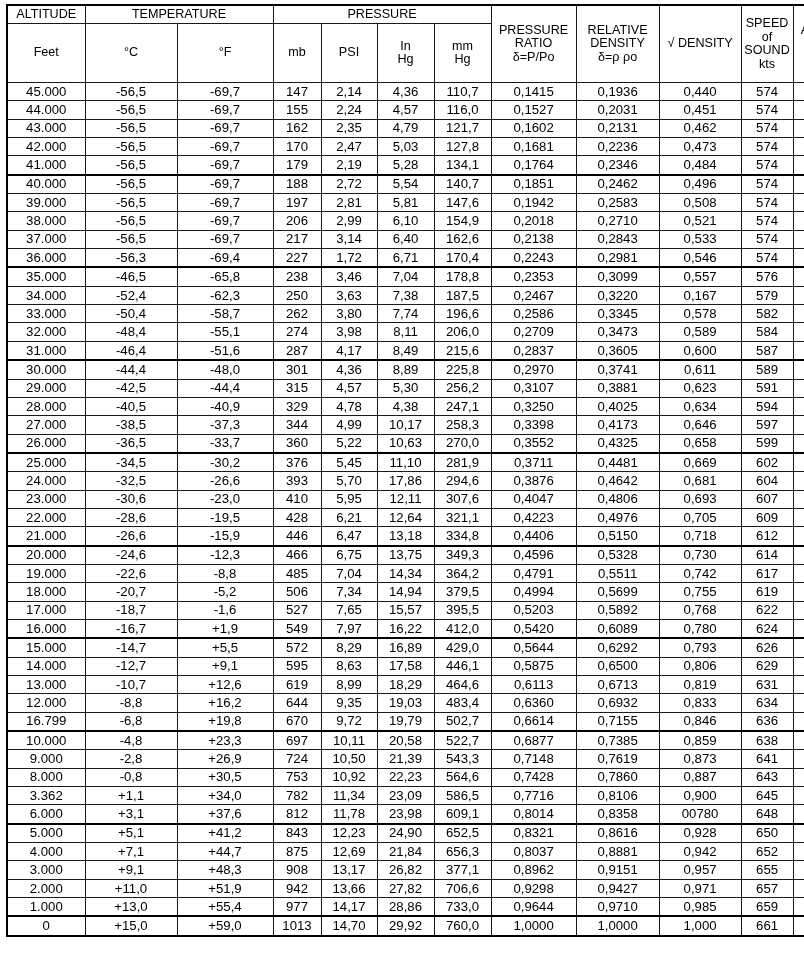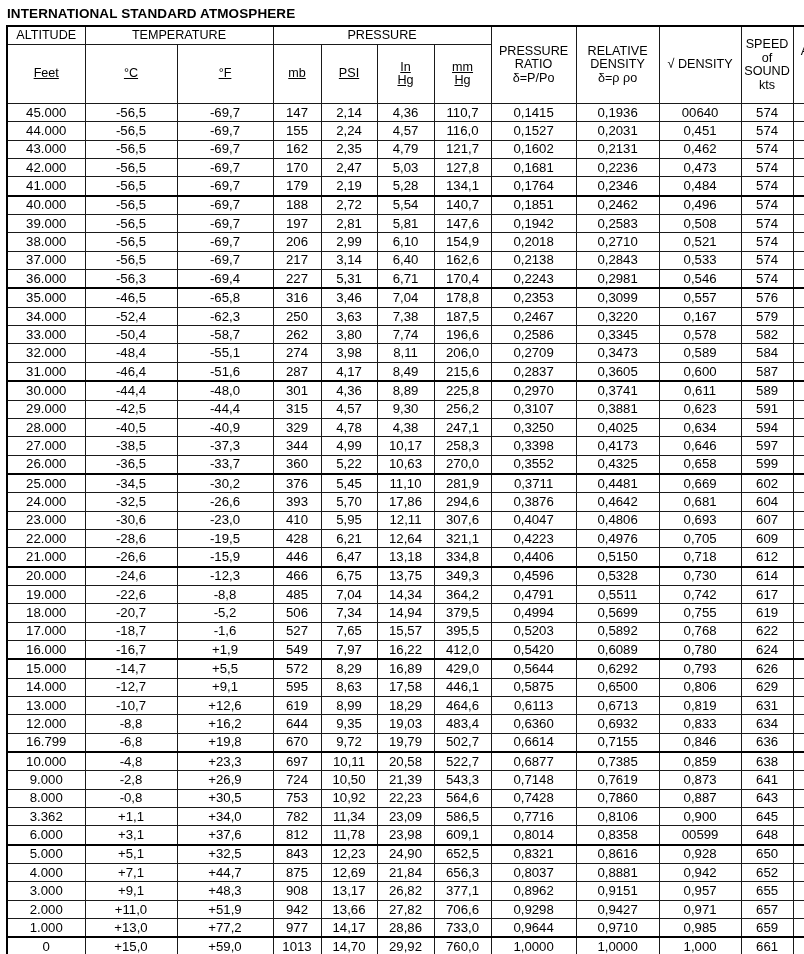--- a/index.html
+++ b/index.html
@@ -52,21 +52,21 @@
     border: 2px solid #000;
   }
 
   
   thead td {
     font-size: 12.6px;
     line-height: 13.5px;
     padding: 1px 1px;
   }
   .hdr-top td { height: 17px; }
-  .hdr-body td { height: 58px; text-decoration: underline; }
+  .hdr-body td { height: 58px; }
   .hdr-span {
     border-bottom: 1px solid #1a1a1a;
   }
   .nowrapline { display: block; }
 
   
   tbody td {
     height: 17.35px;
     font-size: 13.2px;
     padding: 0 2px;
@@ -92,21 +92,20 @@
   col.c-rd       { width: 83px; }
   col.c-sd       { width: 82px; }
   col.c-sos      { width: 52px; }
   col.c-altm     { width: 76px; }
 </style>
 </head>
 <body>
 
 <div id="page">
 
-  <div id="doc-title">INTERNATIONAL STANDARD ATMOSPHERE</div>
 
   <table class="isa">
     <colgroup>
       <col class="c-alt-ft">
         <col class="c-c">
         <col class="c-f">
       <col class="c-mb">
         <col class="c-psi">
         <col class="c-inhg">
         <col class="c-mmhg">
@@ -167,21 +166,21 @@
         <tr>
           <td class="thick-left">45.000</td>
           <td>-56,5</td>
           <td>-69,7</td>
           <td>147</td>
           <td>2,14</td>
           <td>4,36</td>
           <td>110,7</td>
           <td>0,1415</td>
           <td>0,1936</td>
-          <td>00640</td>
+          <td>0,440</td>
           <td>574</td>
           <td class="thick-right">13,716</td>
         </tr>
         <tr>
           <td class="thick-left">44.000</td>
           <td>-56,5</td>
           <td>-69,7</td>
           <td>155</td>
           <td>2,24</td>
           <td>4,57</td>
@@ -288,34 +287,34 @@
           <td>0,2843</td>
           <td>0,533</td>
           <td>574</td>
           <td class="thick-right">11.278</td>
         </tr>
         <tr>
           <td class="thick-left">36.000</td>
           <td>-56,3</td>
           <td>-69,4</td>
           <td>227</td>
-          <td>5,31</td>
+          <td>1,72</td>
           <td>6,71</td>
           <td>170,4</td>
           <td>0,2243</td>
           <td>0,2981</td>
           <td>0,546</td>
           <td>574</td>
           <td class="thick-right">10.973</td>
         </tr>
         <tr class="band-start">
           <td class="thick-left">35.000</td>
           <td>-46,5</td>
           <td>-65,8</td>
-          <td>316</td>
+          <td>238</td>
           <td>3,46</td>
           <td>7,04</td>
           <td>178,8</td>
           <td>0,2353</td>
           <td>0,3099</td>
           <td>0,557</td>
           <td>576</td>
           <td class="thick-right">10.668</td>
         </tr>
         <tr>
@@ -387,21 +386,21 @@
           <td>0,611</td>
           <td>589</td>
           <td class="thick-right">9.144</td>
         </tr>
         <tr>
           <td class="thick-left">29.000</td>
           <td>-42,5</td>
           <td>-44,4</td>
           <td>315</td>
           <td>4,57</td>
-          <td>9,30</td>
+          <td>5,30</td>
           <td>256,2</td>
           <td>0,3107</td>
           <td>0,3881</td>
           <td>0,623</td>
           <td>591</td>
           <td class="thick-right">8.839</td>
         </tr>
         <tr>
           <td class="thick-left">28.000</td>
           <td>-40,5</td>
@@ -713,28 +712,28 @@
         <tr>
           <td class="thick-left">6.000</td>
           <td>+3,1</td>
           <td>+37,6</td>
           <td>812</td>
           <td>11,78</td>
           <td>23,98</td>
           <td>609,1</td>
           <td>0,8014</td>
           <td>0,8358</td>
-          <td>00599</td>
+          <td>00780</td>
           <td>648</td>
           <td class="thick-right">1.829</td>
         </tr>
         <tr class="band-start">
           <td class="thick-left">5.000</td>
           <td>+5,1</td>
-          <td>+32,5</td>
+          <td>+41,2</td>
           <td>843</td>
           <td>12,23</td>
           <td>24,90</td>
           <td>652,5</td>
           <td>0,8321</td>
           <td>0,8616</td>
           <td>0,928</td>
           <td>650</td>
           <td class="thick-right">1.524</td>
         </tr>
@@ -776,21 +775,21 @@
           <td>706,6</td>
           <td>0,9298</td>
           <td>0,9427</td>
           <td>0,971</td>
           <td>657</td>
           <td class="thick-right">610</td>
         </tr>
         <tr>
           <td class="thick-left">1.000</td>
           <td>+13,0</td>
-          <td>+77,2</td>
+          <td>+55,4</td>
           <td>977</td>
           <td>14,17</td>
           <td>28,86</td>
           <td>733,0</td>
           <td>0,9644</td>
           <td>0,9710</td>
           <td>0,985</td>
           <td>659</td>
           <td class="thick-right">305</td>
         </tr>

